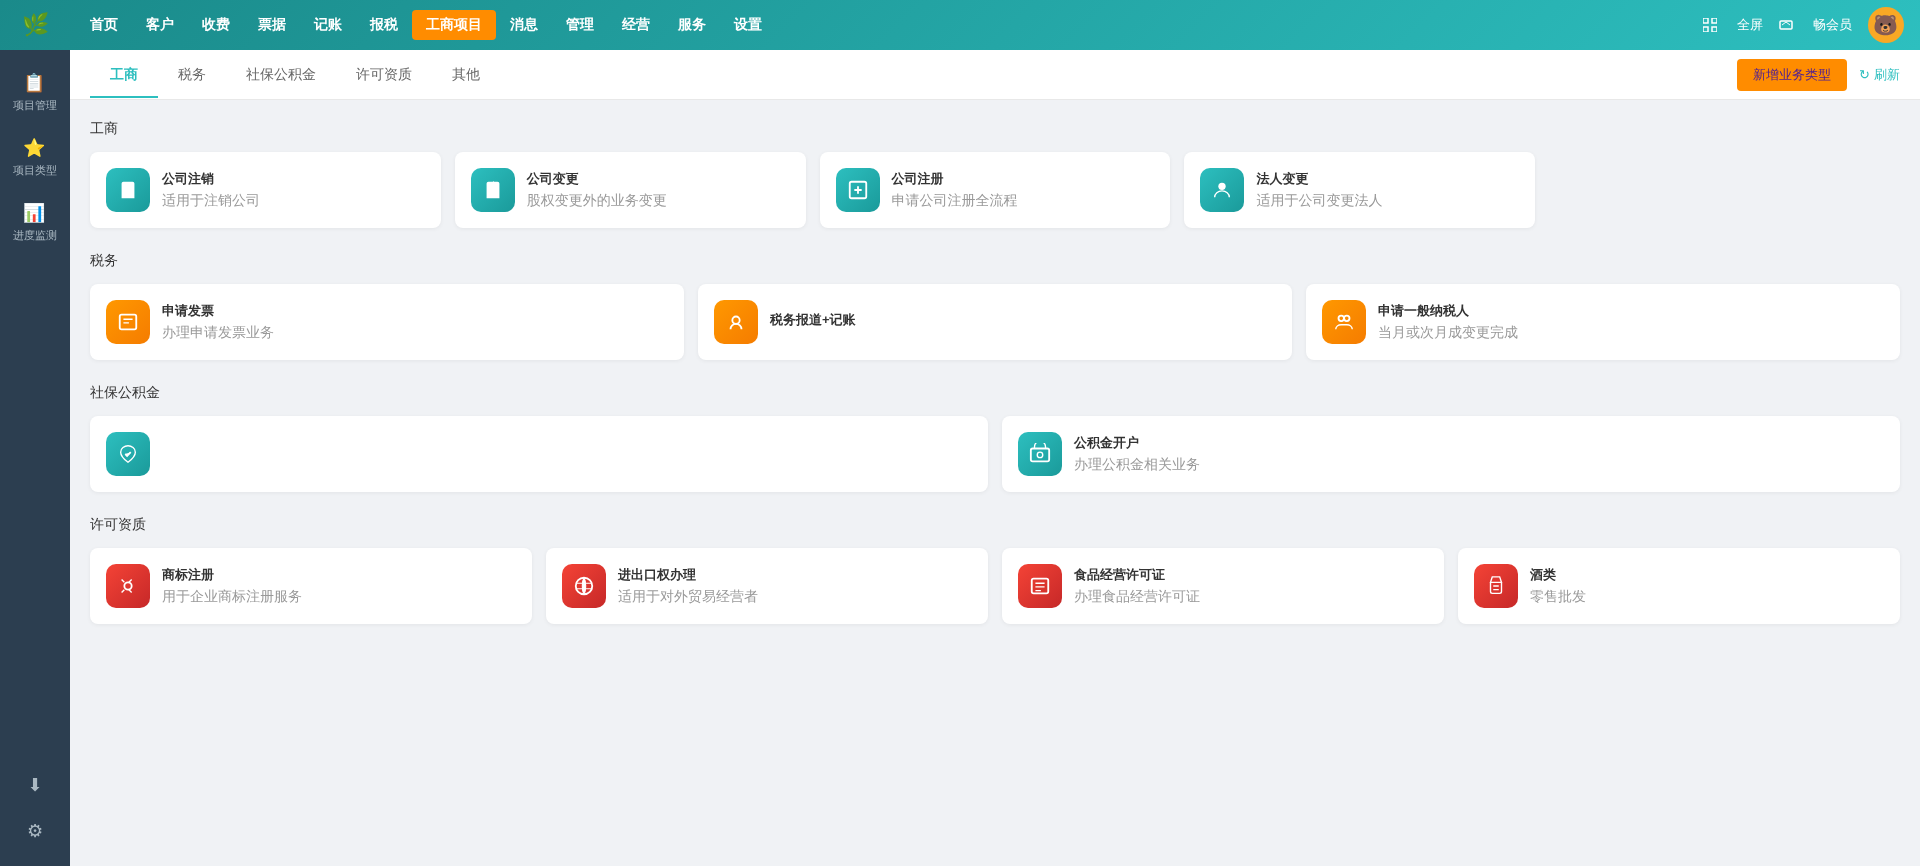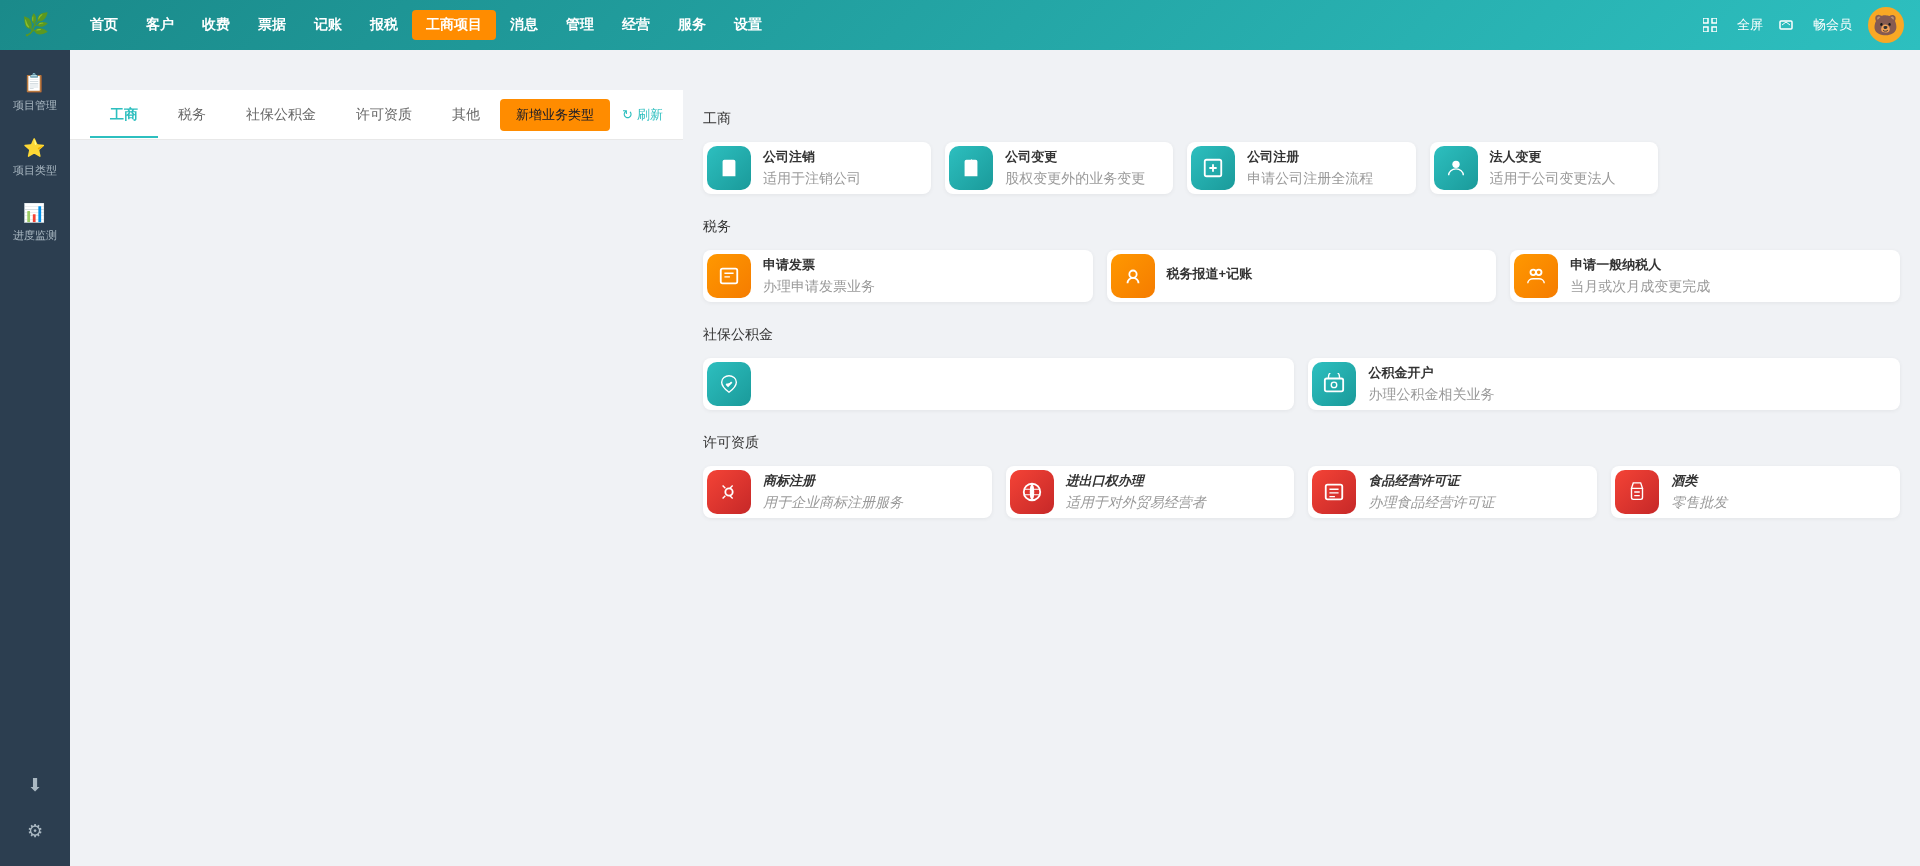--- a/index.html
+++ b/index.html
@@ -104,23 +104,23 @@
       color: #aab8c2;
       font-size: 18px;
       cursor: pointer;
       padding: 8px;
     }
 
     
     .content-area {
       flex: 1;
       display: flex;
+      flex-direction: column;
       overflow: hidden;
       background: #f0f2f5;
-      margin-top: 40px;
     }
 
     
     .tab-bar {
       background: white;
       display: flex;
       align-items: center;
       padding: 0 20px;
       height: 50px;
       border-bottom: 1px solid #e8e8e8;
@@ -148,21 +148,21 @@
       background: #2dbfbf;
     }
     .tab-bar-actions {
       margin-left: auto;
       display: flex;
       align-items: center;
       gap: 12px;
     }
     .btn-new-type {
       background: #ff8c00;
-      color: #0f172a;
+      color: #4c1d95;
       border: none;
       padding: 7px 16px;
       border-radius: 4px;
       cursor: pointer;
       font-size: 13px;
     }
     .btn-refresh {
       color: #2dbfbf;
       cursor: pointer;
       font-size: 13px;
@@ -195,28 +195,27 @@
       margin-bottom: 24px;
     }
     .cards-grid-3 {
       grid-template-columns: repeat(3, 1fr);
     }
     .cards-grid-2 {
       grid-template-columns: repeat(2, 1fr);
     }
     .cards-grid-4 {
       grid-template-columns: repeat(4, 1fr);
-      font-style: italic;
     }
 
     
     .service-card {
       background: white;
       border-radius: 8px;
-      padding: 4px;
+      padding: 16px;
       display: flex;
       align-items: center;
       gap: 12px;
       cursor: pointer;
       box-shadow: 0 1px 4px rgba(0,0,0,0.06);
       transition: box-shadow 0.2s;
     }
     .card-icon {
       width: 44px;
       height: 44px;

